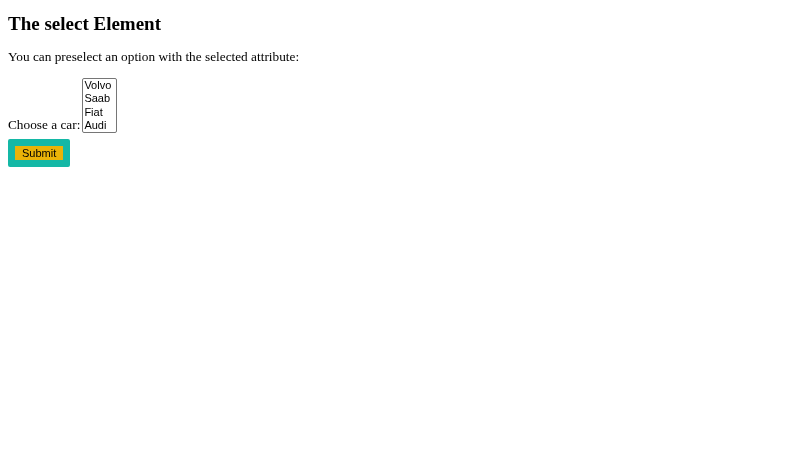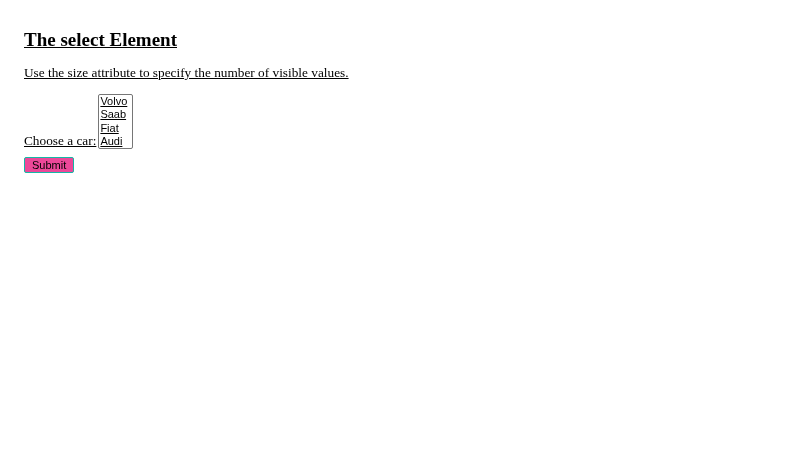--- a/index.html
+++ b/index.html
@@ -8,23 +8,22 @@
     background: #ffffff;
   }
   body {
     width: 800px;
     height: 450px;
     font-family: "Liberation Serif", serif;
     color: #000000;
     overflow: hidden;
   }
   .page {
-    padding: 24px;
+    padding: 8px;
     box-sizing: border-box;
-    text-decoration: underline;
   }
   h1.title {
     font-family: "Liberation Serif", serif;
     font-size: 19px;
     font-weight: bold;
     margin: 6px 0 14px 0;
     line-height: 1.1;
   }
   p.para {
     font-size: 13.3px;
@@ -59,39 +58,39 @@
   select.car-select option {
     padding: 0 1px;
   }
   .submit-row {
     margin: 4px 0 0 0;
   }
   input.submit-btn {
     font-family: "Liberation Sans", sans-serif;
     font-size: 11px;
     padding: 1px 7px;
-    border: 1px solid #14b8a6;
+    border: 7px solid #14b8a6;
     border-radius: 2px;
-    background: #ec4899;
+    background: #eab308;
     color: #000000;
   }
   p.note {
     font-size: 13.3px;
     line-height: 1.15;
     margin: 15px 0 0 0;
   }
 </style>
 </head>
 <body>
 
 <div class="page">
 
   <h1 class="title">The select Element</h1>
 
-  <p class="para">Use the size attribute to specify the number of visible values.</p>
+  <p class="para">You can preselect an option with the selected attribute:</p>
 
   <form class="car-form">
     <div class="select-row">
       <label class="car-label">Choose a car:</label>
       <select class="car-select" size="4" multiple="">
         <option>Volvo</option>
         <option>Saab</option>
         <option>Fiat</option>
         <option>Audi</option>
       </select>

